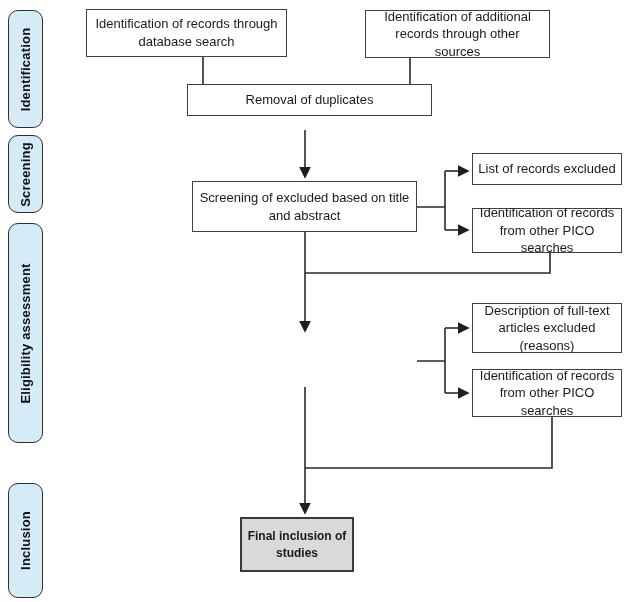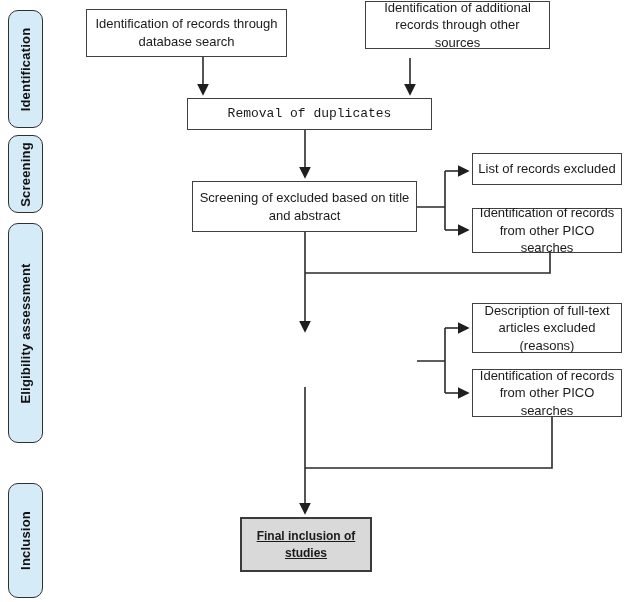--- a/index.html
+++ b/index.html
@@ -89,30 +89,30 @@
   </div>
   <div class="stage" style="left:8px; top:223px; width:35px; height:220px;">
     <span>Eligibility assessment</span>
   </div>
   <div class="stage" style="left:8px; top:483px; width:35px; height:115px;">
     <span>Inclusion</span>
   </div>
 
   <div class="node" style="left:86px;  top:9px;   width:201px; height:48px;">Identification of records through database search</div>
 
-  <div class="node" style="left:365px; top:1px;  width:185px; height:48px;">Identification of additional records through other sources</div>
+  <div class="node" style="left:365px; top:10px;  width:185px; height:48px;">Identification of additional records through other sources</div>
 
-  <div class="node" style="left:187px; top:98px;  width:245px; height:32px;font-family:Liberation Mono, monospace;">Removal of duplicates</div>
+  <div class="node" style="left:187px; top:84px;  width:245px; height:32px;">Removal of duplicates</div>
 
   <div class="node" style="left:192px; top:181px; width:225px; height:51px;">Screening of excluded based on title and abstract</div>
 
   <div class="node" style="left:472px; top:153px; width:150px; height:32px;">List of records excluded</div>
 
   <div class="node" style="left:472px; top:208px; width:150px; height:45px;">Identification of records from other PICO searches</div>
 
 
   <div class="node" style="left:472px; top:303px; width:150px; height:50px;">Description of full-text articles excluded (reasons)</div>
 
   <div class="node" style="left:472px; top:369px; width:150px; height:48px;">Identification of records from other PICO searches</div>
 
-  <div class="node final" style="left:240px; top:517px; width:132px; height:55px;text-decoration:underline;">Final inclusion of studies</div>
+  <div class="node final" style="left:240px; top:517px; width:114px; height:55px;">Final inclusion of studies</div>
 
 </div>
 
 </body></html>

